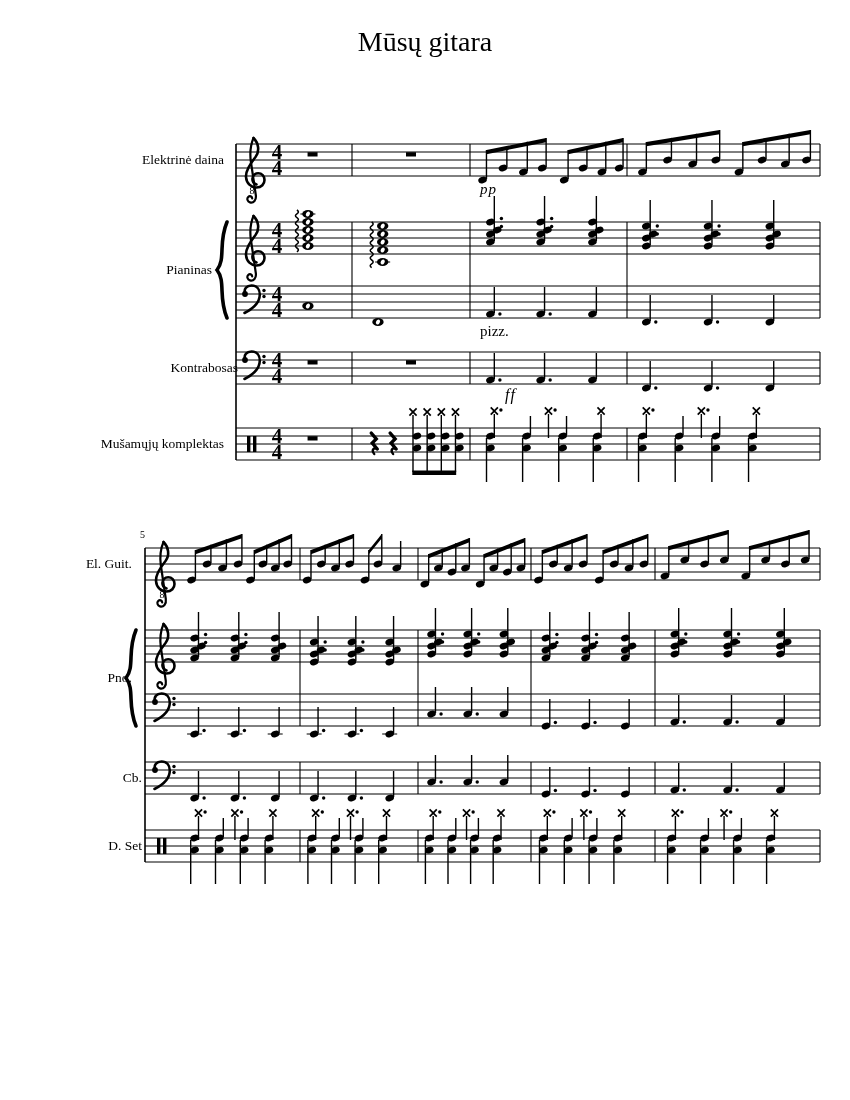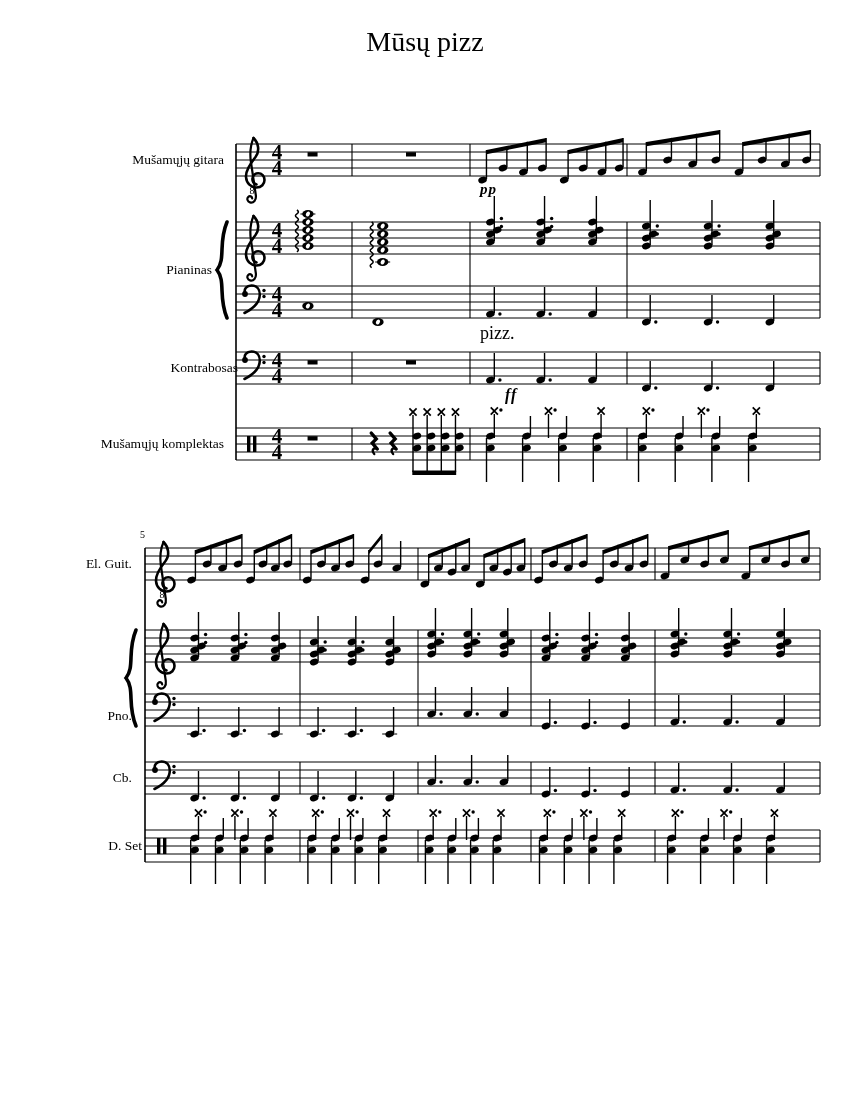--- a/index.html
+++ b/index.html
@@ -1,21 +1,21 @@
 <!DOCTYPE html>
 <html><head>
 <meta charset="utf-8">
 <style>
   html,body{margin:0;padding:0;background:#ffffff}
   .page{position:relative;width:850px;height:1100px;background:#ffffff;color:#000;
         font-family:"Liberation Serif",serif;overflow:hidden}
   .title{position:absolute;top:26px;left:0;width:100%;text-align:center;font-size:28px}
   .lbl{position:absolute;font-size:13.5px;text-align:right;white-space:nowrap}
-  .dyn{position:absolute;font-style:italic;font-weight:bold;font-size:16px;letter-spacing:1px}
-  .pizz{position:absolute;font-size:18px}
+  .dyn{position:absolute;font-style:italic;font-weight:normal;font-size:16px;letter-spacing:1px}
+  .pizz{position:absolute;font-size:15px}
   .mnum{position:absolute;font-size:10px}
   svg{position:absolute;left:0;top:0}
 </style>
 </head>
 <body>
 
 <div class="page">
   <svg id="score-svg" width="850" height="1100" viewBox="0 0 850 1100">
       <line x1="236" y1="144" x2="820" y2="144" stroke="#000000" stroke-width="1"></line>
       <line x1="236" y1="152" x2="820" y2="152" stroke="#000000" stroke-width="1"></line>
@@ -750,29 +750,29 @@
       <line x1="733.6" y1="840" x2="733.6" y2="884" stroke="#000000" stroke-width="1.4"></line>
       <line x1="741.4" y1="837" x2="741.4" y2="818" stroke="#000000" stroke-width="1.4"></line>
       <ellipse cx="770.5" cy="838" rx="4.4" ry="3.2" fill="#000000" transform="rotate(-20 770.5 838)"></ellipse>
       <ellipse cx="770.5" cy="850" rx="4.4" ry="3.2" fill="#000000" transform="rotate(-20 770.5 850)"></ellipse>
       <line x1="766.6" y1="840" x2="766.6" y2="884" stroke="#000000" stroke-width="1.4"></line>
       <line x1="774.4" y1="840" x2="774.4" y2="816" stroke="#000000" stroke-width="1.4"></line>
       <line x1="770.8" y1="809.4" x2="778" y2="816.6" stroke="#000000" stroke-width="1.7"></line>
       <line x1="770.8" y1="816.6" x2="778" y2="809.4" stroke="#000000" stroke-width="1.7"></line>
     </svg>
 
-  <div class="title">Mūsų pizz</div>
+  <div class="title">Mūsų gitara</div>
 
-  <div class="lbl" style="left:24px;top:152px;width:200px">Mušamųjų gitara</div>
+  <div class="lbl" style="left:24px;top:152px;width:200px">Elektrinė daina</div>
   <div class="lbl" style="left:12px;top:262px;width:200px">Pianinas</div>
   <div class="lbl" style="left:38px;top:360px;width:200px">Kontrabosas</div>
   <div class="lbl" style="left:24px;top:436px;width:200px">Mušamųjų komplektas</div>
 
   <div class="lbl" style="left:2px;top:556px;width:130px">El. Guit.</div>
-  <div class="lbl" style="left:2px;top:708px;width:130px">Pno.</div>
-  <div class="lbl" style="left:2px;top:770px;width:130px">Cb.</div>
+  <div class="lbl" style="left:2px;top:670px;width:130px">Pno.</div>
+  <div class="lbl" style="left:12px;top:770px;width:130px">Cb.</div>
   <div class="lbl" style="left:12px;top:838px;width:130px">D. Set</div>
 
   <div class="dyn" style="left:480px;top:181px;font-size:15px">pp</div>
   <div class="pizz" style="left:480px;top:323px">pizz.</div>
   <div class="dyn" style="left:505px;top:386px">ff</div>
   <div class="mnum" style="left:140px;top:529px">5</div>
 </div>
 
 </body></html>

